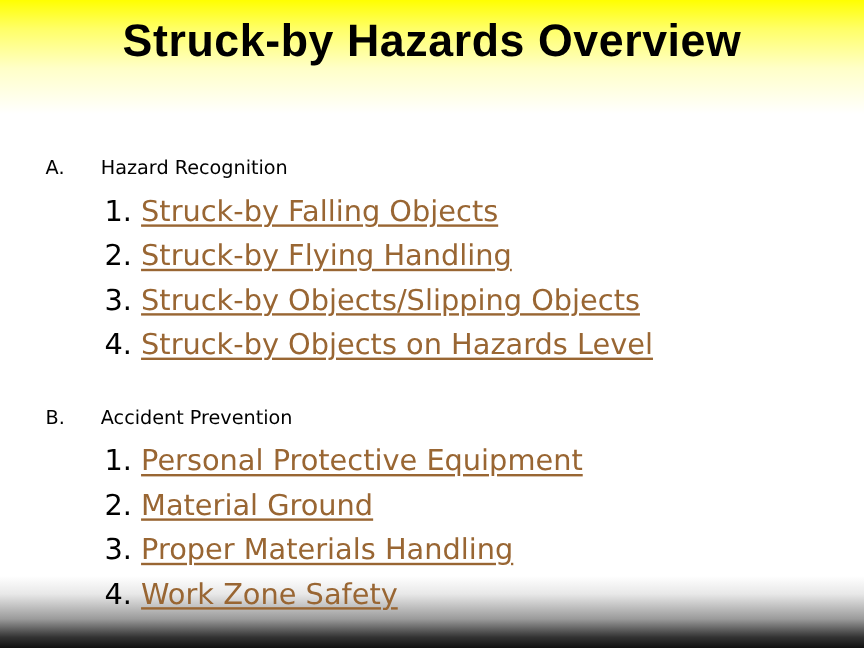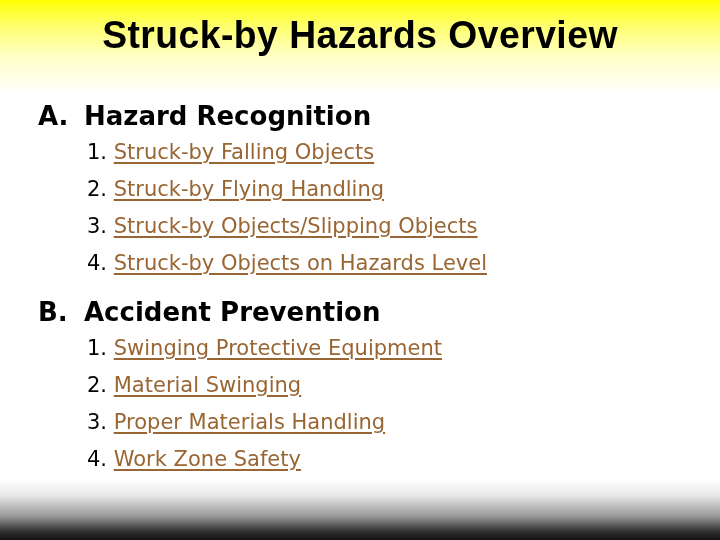--- a/index.html
+++ b/index.html
@@ -47,39 +47,40 @@
       width: 660px;
     }
     .section {
       margin: 0;
     }
     .section + .section {
       margin-top: 12px;
     }
     .section-heading {
       font-family: "DejaVu Sans", sans-serif;
-      font-weight: bold;
-      font-size: 26px;
+      font-weight: normal;
+      font-size: 16px;
       color: #000000;
       height: 36px;
       line-height: 36px;
       white-space: nowrap;
+      margin-top: 24px;
     }
     .section-letter {
       display: inline-block;
       width: 46px;
     }
     .section-letter.b {
       width: 46px;
     }
     .item {
       padding-left: 49px;
       height: 37px;
       line-height: 37px;
-      font-size: 21px;
+      font-size: 24px;
       white-space: nowrap;
       font-family: "DejaVu Sans", sans-serif;
     }
     .item-num {
       color: #000000;
     }
     .item-link {
       color: #996633;
       text-decoration: underline;
       text-underline-offset: 3px;
@@ -118,25 +119,25 @@
       <a class="item-link">Struck-by Objects on Hazards Level</a>
     </div>
   </div>
 
   <div class="section">
     <div class="section-heading">
       <span class="section-letter b">B.</span><span>Accident Prevention</span>
     </div>
     <div class="item">
       <span class="item-num">1.</span>
-      <a class="item-link">Swinging Protective Equipment</a>
+      <a class="item-link">Personal Protective Equipment</a>
     </div>
     <div class="item">
       <span class="item-num">2.</span>
-      <a class="item-link">Material Swinging</a>
+      <a class="item-link">Material Ground</a>
     </div>
     <div class="item">
       <span class="item-num">3.</span>
       <a class="item-link">Proper Materials Handling</a>
     </div>
     <div class="item">
       <span class="item-num">4.</span>
       <a class="item-link">Work Zone Safety</a>
     </div>
   </div>

